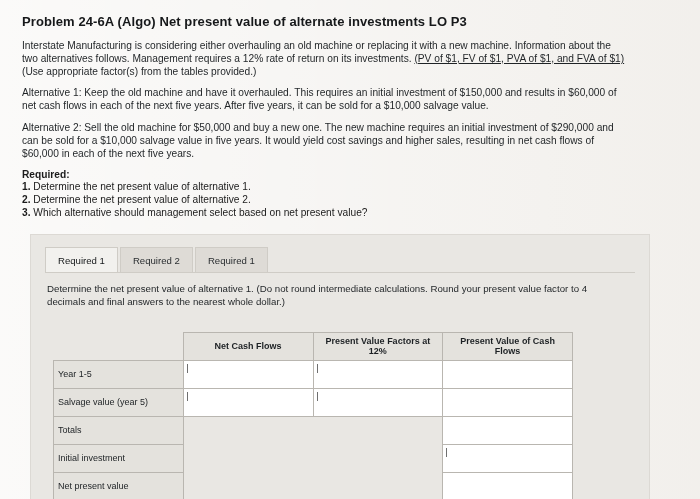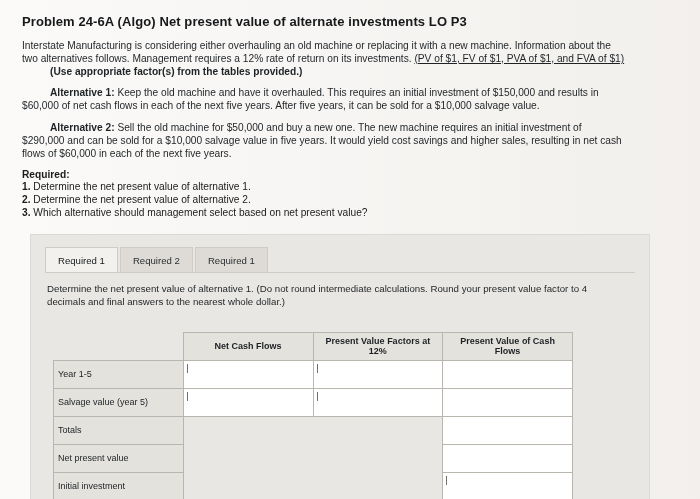--- a/index.html
+++ b/index.html
@@ -36,22 +36,21 @@
     margin-bottom: 11px;
   }
   .para {
     font-size: 10.2px;
     line-height: 12.8px;
     color: #1f2326;
     margin-bottom: 9px;
     max-width: 604px;
   }
   .para b {
-    font-weight: bold;
-    margin-left: 28px;
+    font-weight: normal;
   }
   .u {
     text-decoration: underline;
   }
   .req-head {
     font-size: 10.2px;
     font-weight: bold;
     margin-bottom: 1px;
   }
   .req-line {
@@ -265,32 +264,32 @@
               </td>
             <td class="cell-input"></td>
           </tr>
           <tr>
             <td class="rowlabel">Totals</td>
             <td class="cell-empty"></td>
             <td class="cell-empty"></td>
             <td class="cell-input"></td>
           </tr>
           <tr>
+            <td class="rowlabel">Initial investment</td>
+            <td class="cell-empty"></td>
+            <td class="cell-empty"></td>
+            <td class="cell-input">
+                <span class="caret"></span>
+              </td>
+          </tr>
+          <tr>
             <td class="rowlabel">Net present value</td>
             <td class="cell-empty"></td>
             <td class="cell-empty"></td>
             <td class="cell-input"></td>
-          </tr>
-          <tr>
-            <td class="rowlabel">Initial investment</td>
-            <td class="cell-empty"></td>
-            <td class="cell-empty"></td>
-            <td class="cell-input">
-                <span class="caret"></span>
-              </td>
           </tr>
         </tbody>
       </table>
 
       <div class="nav">
         <button class="btn btn-prev">
           <span class="arrow">‹</span>
           <span>Required 1</span>
         </button>
         <button class="btn btn-next">

